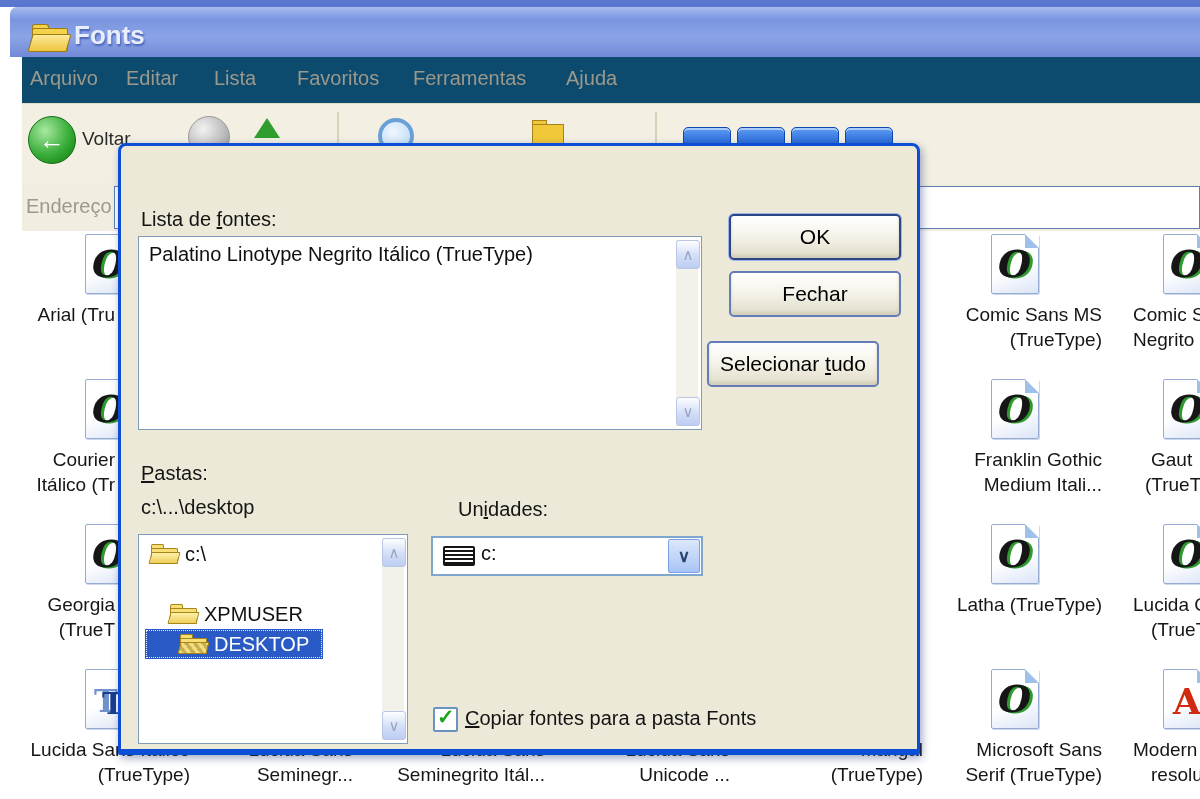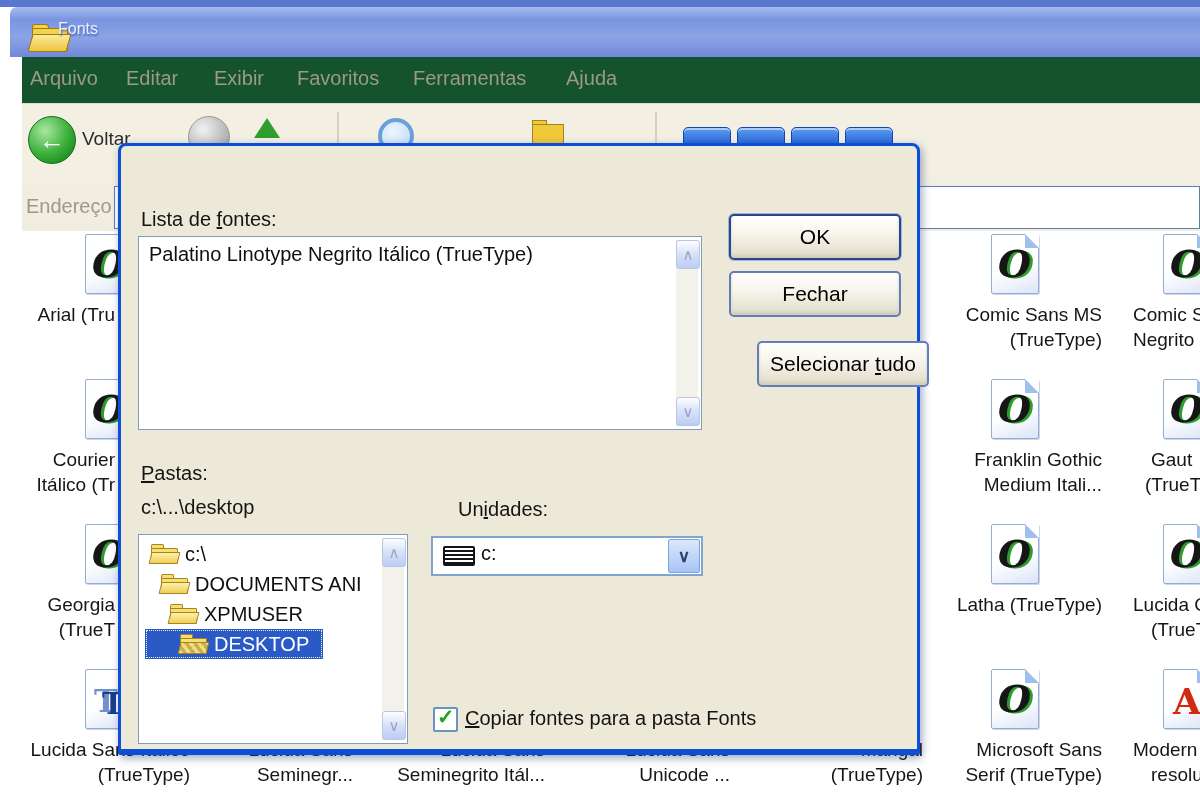--- a/index.html
+++ b/index.html
@@ -4,28 +4,28 @@
 <style>
   html,body{margin:0;padding:0;}
   body{font-family:"Liberation Sans",sans-serif;}
   .screen{position:relative;width:1200px;height:799px;overflow:hidden;background:#fff;}
 
   
   .topband{position:absolute;left:0;top:0;width:1200px;height:7px;background:#5a77cf;}
   .main-titlebar{position:absolute;left:10px;top:7px;width:1190px;height:50px;
     background:linear-gradient(180deg,#a8bbee 0%,#7a95e0 25%,#8ba4e6 60%,#7288d8 100%);
     border-radius:7px 0 0 0;}
-  .main-title{position:absolute;left:48px;top:13px;font-size:16px;font-weight:normal;color:#e9eefc;
+  .main-title{position:absolute;left:64px;top:13px;font-size:26px;font-weight:bold;color:#e9eefc;
     text-shadow:1px 2px 2px #4a63b8;}
   .big-folder{position:absolute;left:22px;top:17px;width:36px;height:28px;}
   .big-folder .back{position:absolute;left:0;top:4px;right:0;bottom:0;background:#f5d24a;border:1px solid #9c7a14;border-radius:2px;}
   .big-folder .tab{position:absolute;left:0;top:0;width:15px;height:7px;background:#f5d24a;border:1px solid #9c7a14;border-bottom:none;border-radius:3px 3px 0 0;}
   .big-folder .front{position:absolute;left:-2px;right:-1px;top:10px;bottom:0;background:linear-gradient(#fdeb9a,#edc43e);border:1px solid #9c7a14;transform:skewX(-16deg);border-radius:2px;}
 
-  .menubar{position:absolute;left:22px;top:57px;width:1178px;height:46px;background:#14532d;border-bottom:1px solid #e2ddc8;}
+  .menubar{position:absolute;left:22px;top:57px;width:1178px;height:46px;background:#0c4a6e;border-bottom:1px solid #e2ddc8;}
   .menu-item{position:absolute;top:10px;font-size:20px;color:#9c998b;}
 
   .toolbar{position:absolute;left:22px;top:104px;width:1178px;height:79px;background:#f3f0e3;border-bottom:1px solid #d9d4bf;}
   .tb-back-circle{position:absolute;left:6px;top:12px;width:46px;height:46px;border-radius:50%;
     background:radial-gradient(circle at 35% 30%,#a8e8a0,#38ad38 55%,#157c15 95%);
     border:1px solid #0f6f12;color:#fff;font-size:26px;font-weight:bold;display:flex;align-items:center;justify-content:center;}
   .tb-back-label{position:absolute;left:60px;top:24px;font-size:19px;color:#2a2a2a;}
   .tb-fwd-circle{position:absolute;left:166px;top:12px;width:40px;height:40px;border-radius:50%;
     background:radial-gradient(circle at 35% 30%,#f2f2f2,#b8b8b8 60%,#8e8e8e);border:1px solid #9a9a9a;}
   .tb-up{position:absolute;left:232px;top:14px;width:0;height:0;border-left:13px solid transparent;border-right:13px solid transparent;border-bottom:20px solid #2f9e2f;}
@@ -111,21 +111,21 @@
       <i class="tab"></i>
       <i class="back"></i>
       <i class="front"></i>
     </div>
     <span class="main-title">Fonts</span>
   </div>
 
   <div class="menubar">
     <span class="menu-item" style="left:8px">Arquivo</span>
     <span class="menu-item" style="left:104px">Editar</span>
-    <span class="menu-item" style="left:192px">Exibir</span>
+    <span class="menu-item" style="left:192px">Lista</span>
     <span class="menu-item" style="left:275px">Favoritos</span>
     <span class="menu-item" style="left:391px">Ferramentas</span>
     <span class="menu-item" style="left:544px">Ajuda</span>
   </div>
 
   <div class="toolbar">
     <div class="tb-back-circle">
       <span>←</span>
     </div>
     <span class="tb-back-label">Voltar</span>
@@ -283,46 +283,38 @@
           </div>
       </div>
     </div>
 
     <div class="xpbtn" style="left:608px;top:125px">
         <span>Fechar</span>
       </div>
     <div class="xpbtn default" style="left:608px;top:68px">
         <span>OK</span>
       </div>
-    <div class="xpbtn" style="left:636px;top:195px">
+    <div class="xpbtn" style="left:586px;top:195px">
       <span><span>Selecionar </span><span class="ak">t</span><span>udo</span></span>
     </div>
 
     <div class="dlg-label" style="left:20px;top:316px">
       <span></span><span class="ak">P</span><span>astas:</span>
     </div>
     <div class="dlg-label" style="left:20px;top:350px">c:\...\desktop</div>
 
     <div class="tree">
       <div class="trow" style="top:4px;padding-left:6px">
         <span class="fico">
             <i class="tab"></i>
             <i class="back"></i>
             <i class="front"></i>
           </span>
         <span>c:\</span>
       </div>
-      <div class="trow" style="top:34px;padding-left:16px">
-        <span class="fico">
-            <i class="tab"></i>
-            <i class="back"></i>
-            <i class="front"></i>
-          </span>
-        <span>DOCUMENTS ANI</span>
-      </div>
       <div class="trow selected" style="top:94px;padding-left:35px">
         <span class="fico">
             <i class="tab"></i>
             <i class="back"></i>
             <i class="front"></i>
           </span>
         <span>DESKTOP</span>
       </div>
       <div class="trow" style="top:64px;padding-left:25px">
         <span class="fico">

